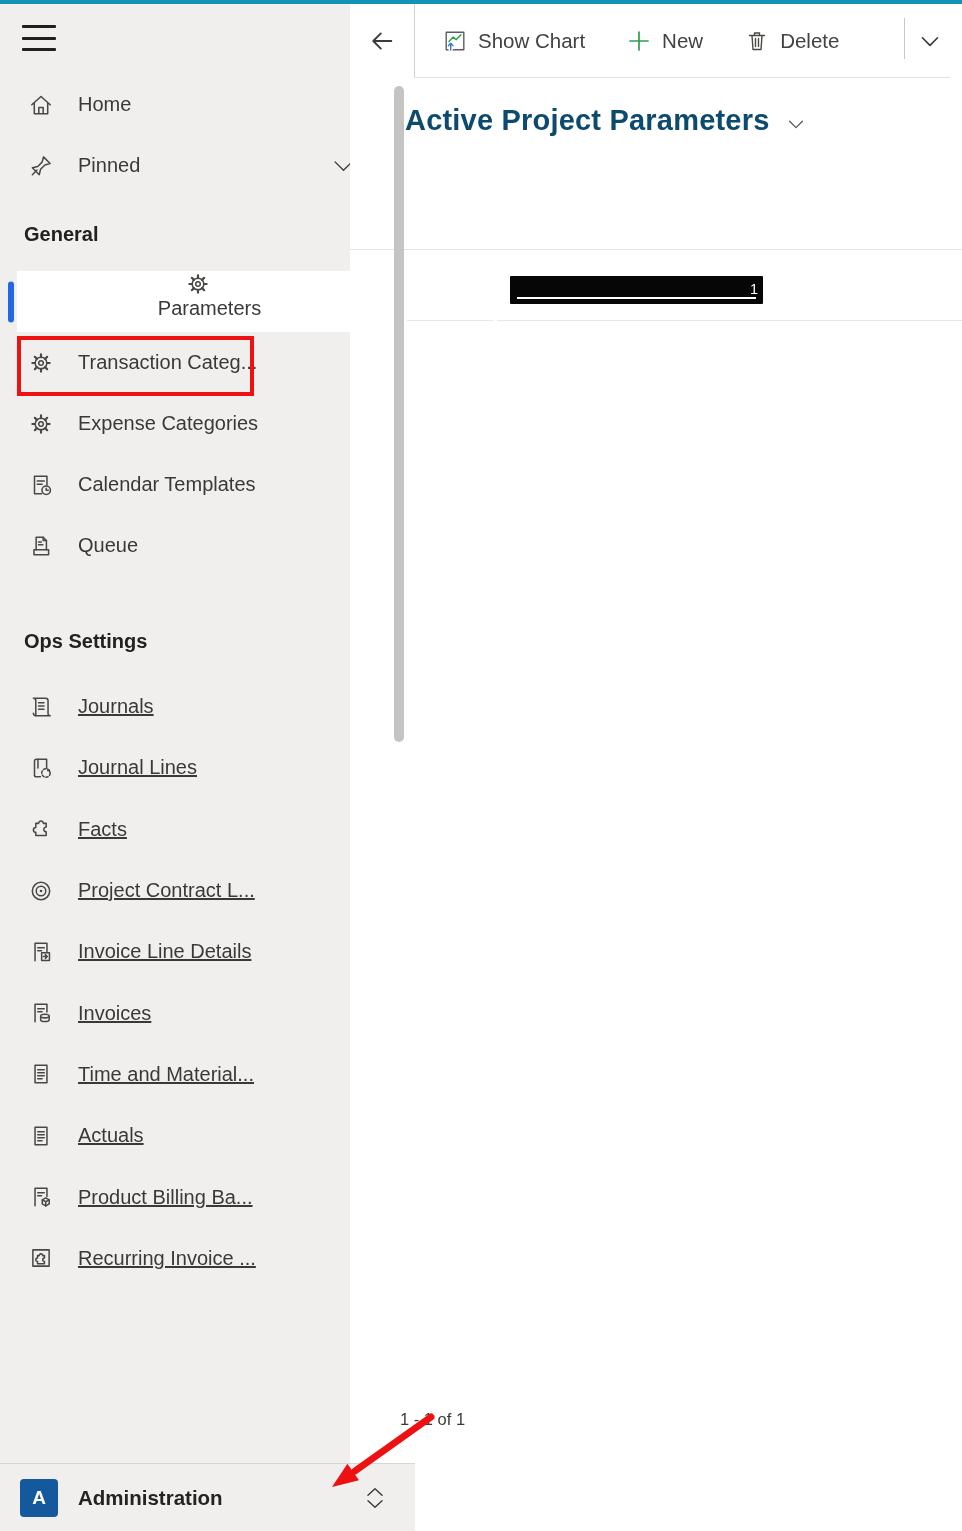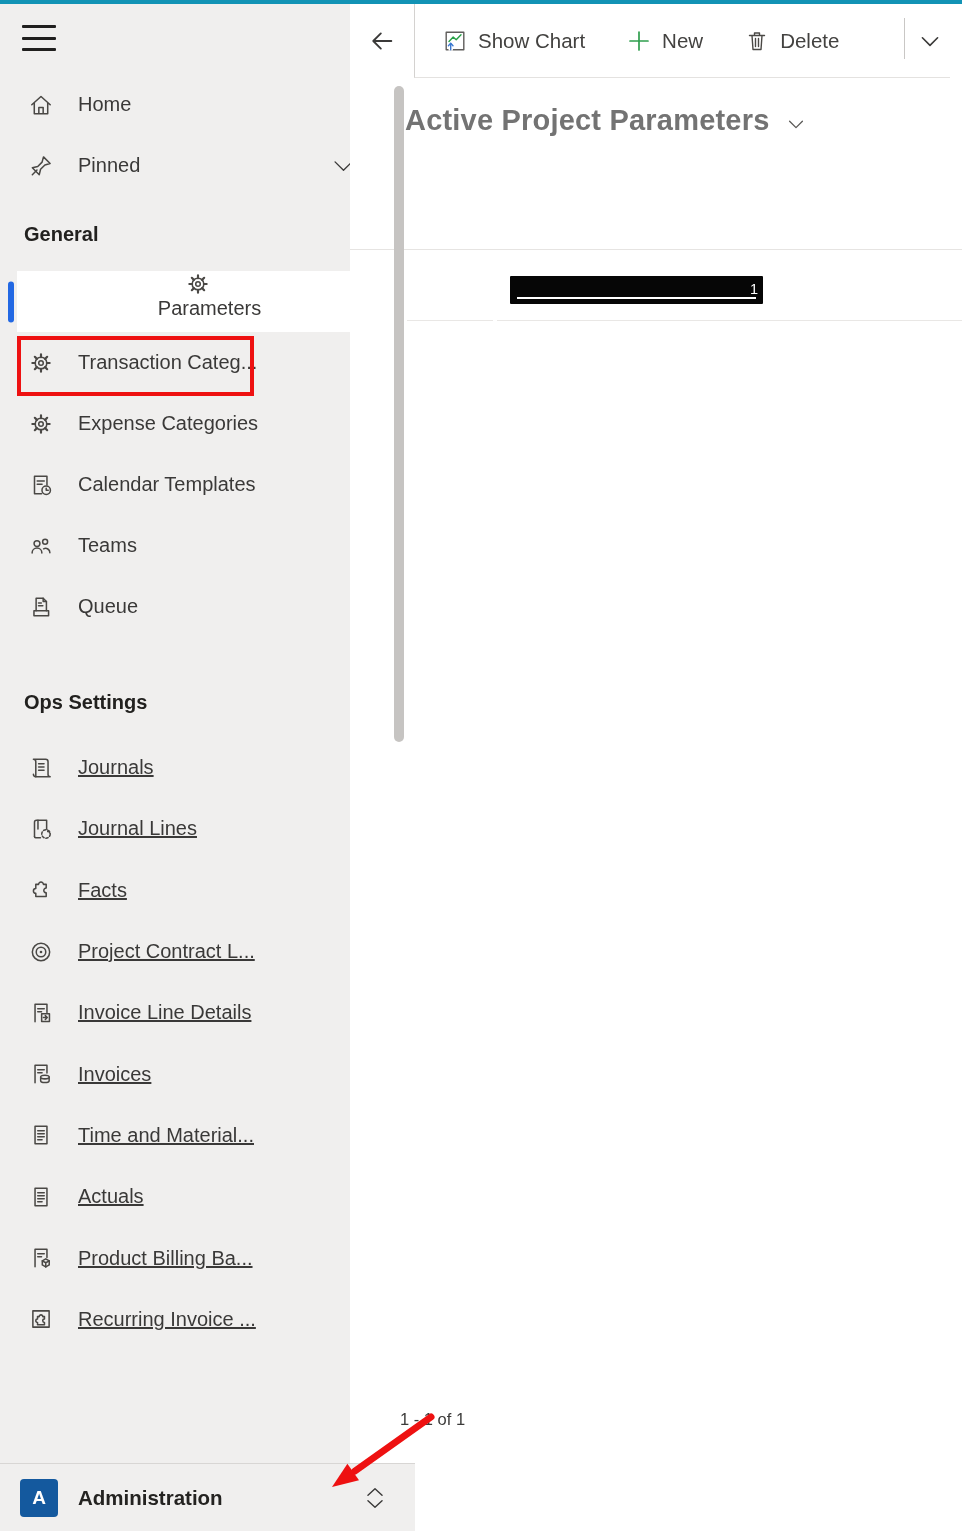--- a/index.html
+++ b/index.html
@@ -55,21 +55,21 @@
   .tb-btn{display:flex;align-items:center;gap:11px;margin-left:42px;background:none;border:none;
     padding:0;cursor:pointer;font-family:inherit;font-size:20.5px;color:#434240;}
   .tb-btn:first-of-type{margin-left:28px;}
   .tb-btn .icon{width:24px;height:24px;color:#4a4845;}
   .tb-divider{position:absolute;right:45px;top:14px;height:41px;width:1px;background:#c9c7c5;}
   .tb-overflow{position:absolute;right:7px;top:24px;width:26px;height:26px;color:#3b3a39;
     background:none;border:none;padding:0;cursor:pointer;}
   .tb-overflow svg{width:100%;height:100%;stroke-width:1.5px;}
 
   .view-header{position:absolute;left:55px;top:100px;display:flex;align-items:center;gap:16px;}
-  .view-title{font-size:29px;font-weight:700;color:#737373;margin:0;letter-spacing:.2px;}
+  .view-title{font-size:29px;font-weight:700;color:#0c4a6e;margin:0;letter-spacing:.2px;}
   .view-title-chevron{width:22px;height:22px;color:#5a5856;margin-top:6px;cursor:pointer;}
   .view-title-chevron svg{width:100%;height:100%;stroke-width:1.4px;}
 
   .grid-header{position:absolute;left:0;right:0;top:193px;height:36px;}
   .select-all{position:absolute;left:86px;top:2px;width:29px;height:29px;border-radius:50%;
     border:1.5px solid #737170;background:#fff;box-sizing:border-box;cursor:pointer;}
   .col-label{position:absolute;left:164px;top:7px;font-size:17.5px;font-weight:700;color:#2b2a29;cursor:pointer;}
   .sort-icon{position:absolute;left:432px;top:6px;width:17px;height:20px;color:#3b3a39;}
   .sort-icon svg{width:100%;height:100%;stroke-width:1.4px;}
   .col-menu-icon{position:absolute;left:455px;top:11px;width:14px;height:14px;color:#3b3a39;cursor:pointer;}
@@ -162,30 +162,20 @@
       <div class="nav-item">
         <span class="nav-icon">
           <svg viewBox="0 0 24 24" fill="none" stroke="currentColor" stroke-width="1.4" stroke-linecap="round" stroke-linejoin="round">
             <path d="M6 4h11.5v8M6 4v16h6.5"></path>
             <path d="M8.5 8.2h6.5M8.5 11.4h4.5"></path>
             <circle cx="16.8" cy="16.8" r="3.9" fill="#f0efee"></circle>
             <path d="M16.8 14.9v1.9h1.9"></path>
           </svg>
         </span>
         <span class="nav-label">Calendar Templates</span>
-      </div>
-      <div class="nav-item">
-        <span class="nav-icon">
-          <svg viewBox="0 0 24 24" fill="none" stroke="currentColor" stroke-width="1.4" stroke-linecap="round" stroke-linejoin="round">
-            <circle cx="8.3" cy="9.8" r="2.7"></circle>
-            <circle cx="15.8" cy="8" r="2.3"></circle>
-            <path d="M3.8 18.4c0-2.5 2-4.5 4.5-4.5s4.5 2 4.5 4.5M14.4 14.6a4 4 0 0 1 5.8 3.6"></path>
-          </svg>
-        </span>
-        <span class="nav-label">Teams</span>
       </div>
       <div class="nav-item">
         <span class="nav-icon">
           <svg viewBox="0 0 24 24" fill="none" stroke="currentColor" stroke-width="1.4" stroke-linecap="round" stroke-linejoin="round">
             <path d="M7.5 15.5V4H14l3 3v8.5"></path>
             <path d="M14 4v3h3"></path>
             <path d="M9.7 8.2h2.6M9.7 10.8h4"></path>
             <path d="M5.5 15.5h13.5V20H5.5z"></path>
           </svg>
         </span>

